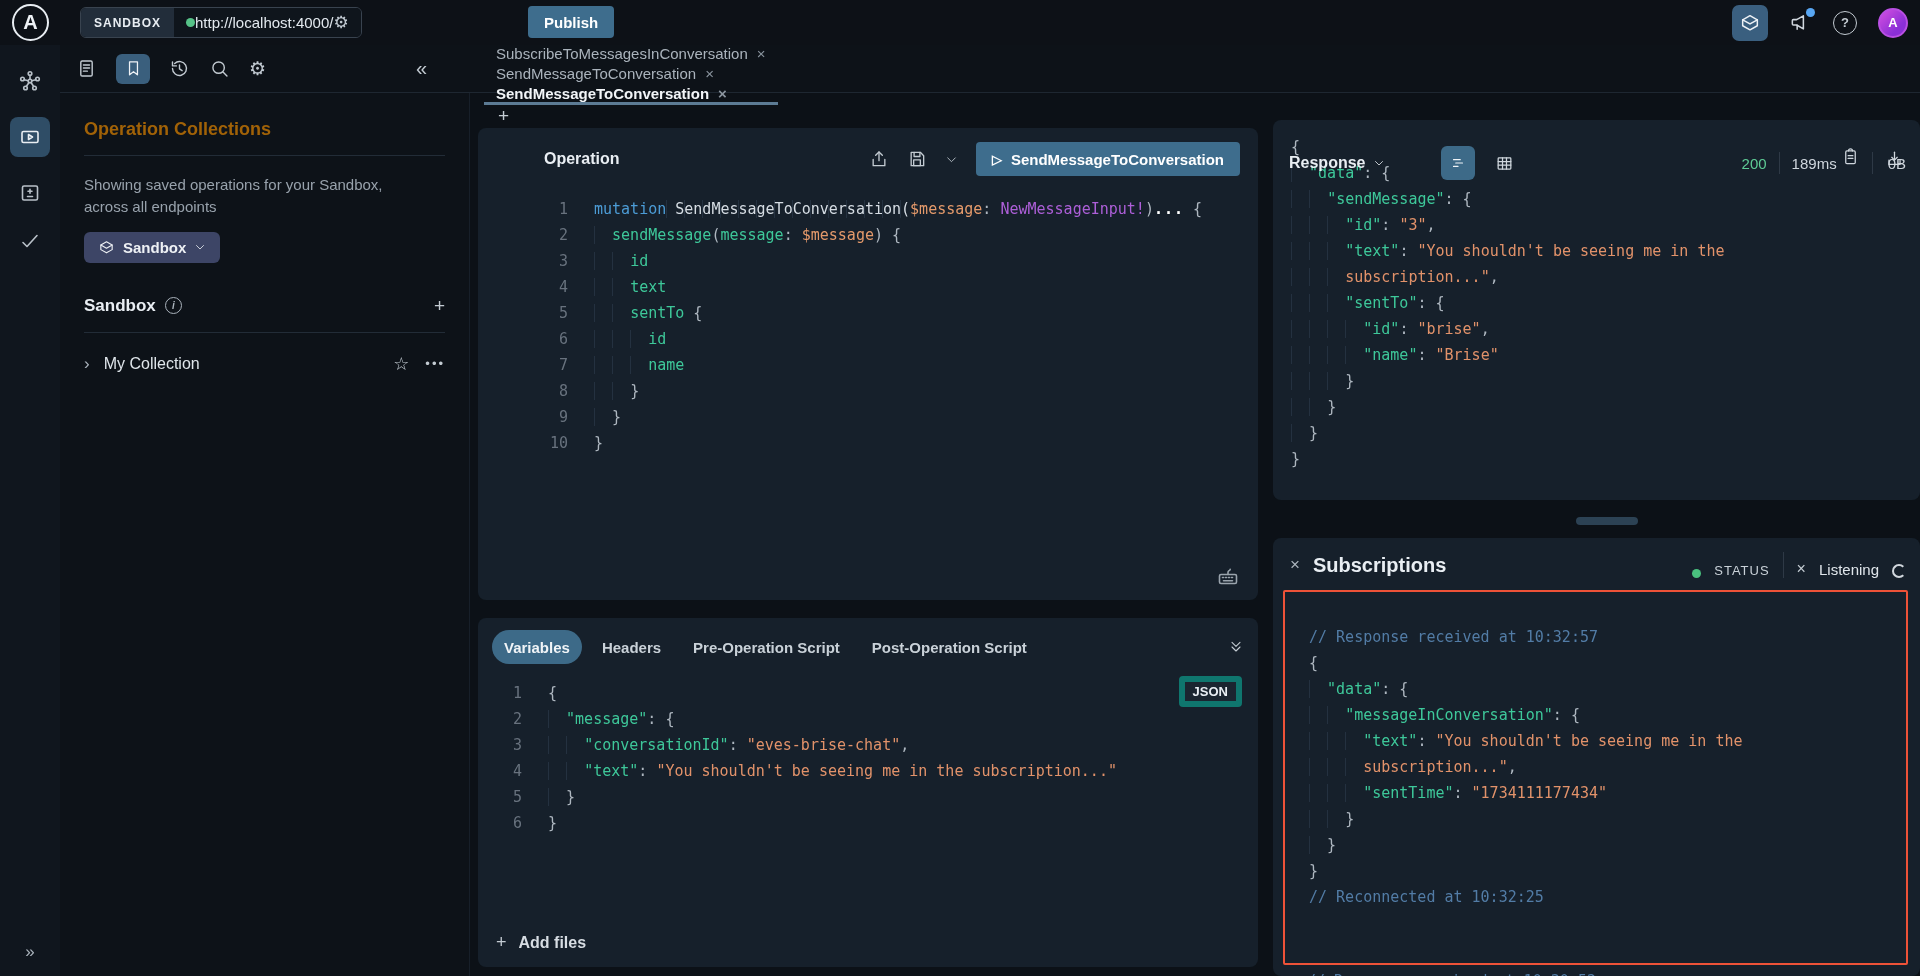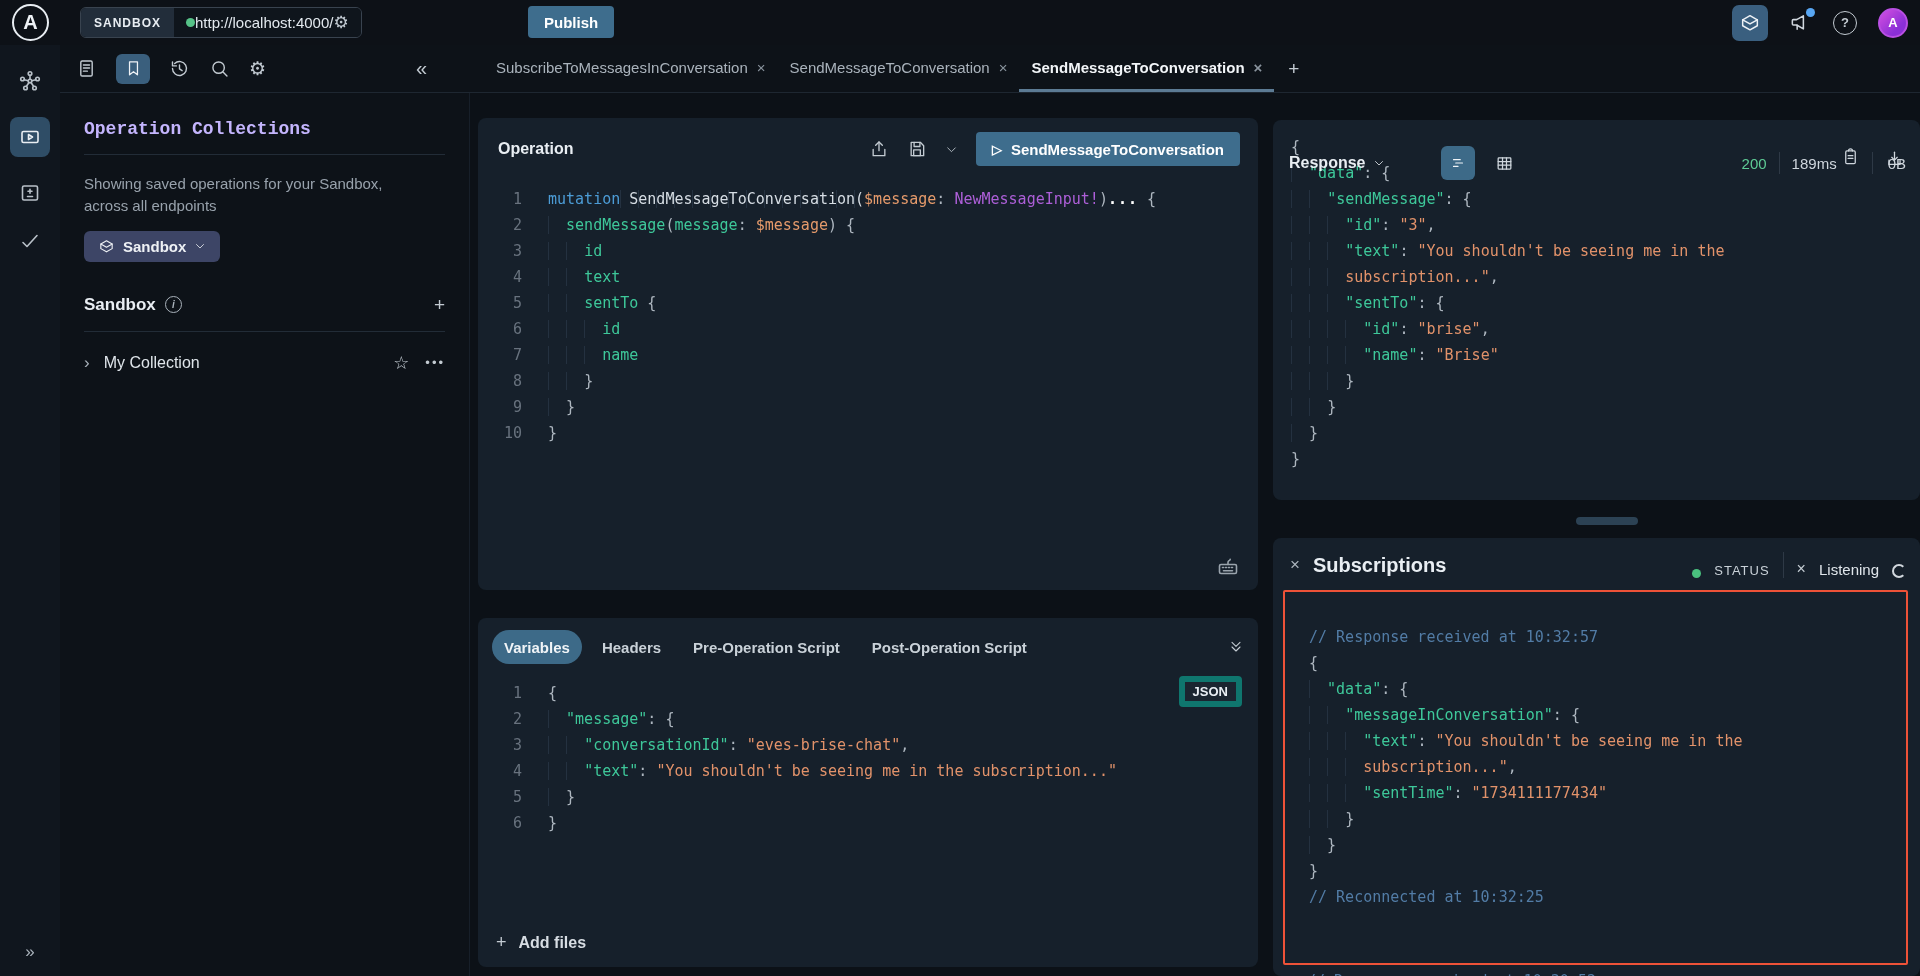--- a/index.html
+++ b/index.html
@@ -39,49 +39,49 @@
   .rail-icons { display:flex; flex-direction:column; align-items:center; padding-top:24px; gap:24px; color:#b9c1c9; }
   .rail-active { width:40px; height:40px; background:#2f4d66; border-radius:8px; display:flex; align-items:center; justify-content:center; color:#e9eef3; }
   .rail-bottom { position:absolute; bottom:14px; width:60px; text-align:center; color:#aab3bc; font-size:17px; }
 
   
   .subheader { position:absolute; left:60px; top:45px; width:1860px; height:48px; border-bottom:1px solid #1e2731; background:#0d1218; }
   .lefttools { position:absolute; left:16px; top:0; height:47px; display:flex; align-items:center; gap:19px; color:#c3cbd2; }
   .tool-active { width:34px; height:30px; background:#3a5f7d; border-radius:6px; display:flex; align-items:center; justify-content:center; color:#eef2f6; }
   .collapse-left { position:absolute; left:356px; top:0; height:47px; display:flex; align-items:center; color:#c3cbd2; font-size:20px; }
 
-  .tabsbar { position:absolute; left:410px; top:0; height:47px; display:flex; align-items:stretch; padding-left:14px; }
+  .tabsbar { position:absolute; left:410px; top:0; height:47px; display:flex; align-items:stretch; padding-left:14px;flex-direction:column; }
   .tab { display:flex; align-items:center; gap:9px; padding:0 12px; font-size:15px; color:#aab3bc; border-bottom:3px solid transparent; }
   .tab .close-x { color:#8a949e; font-size:15px; }
   .tab.active { color:#f2f5f8; font-weight:bold; border-bottom-color:#5c7b94; }
   .tab-add { display:flex; align-items:center; padding:0 14px; color:#c3cbd2; font-size:19px; }
 
   
   .leftpanel { position:absolute; left:60px; top:93px; width:410px; height:883px; background:#0d1218; border-right:1px solid #171f29; }
   .lp-inner { padding:26px 24px 0 24px; }
-  .lp-title { font-size:18px; font-weight:bold; color:#c4b5fd;font-family:Liberation Mono, monospace; }
+  .lp-title { font-size:18px; font-weight:bold; color:#a16207; }
   .lp-divider { height:1px; background:#222c37; margin:15px 0 18px 0; }
   .lp-desc { font-size:15px; color:#98a2ac; line-height:1.45; width:300px; }
   .pill-sandbox { margin-top:14px; display:inline-flex; align-items:center; gap:8px; background:#3d4566; border-radius:6px;
                   padding:7px 14px; font-size:15px; font-weight:bold; color:#eef1f5; }
   .lp-sec { margin-top:32px; display:flex; align-items:center; }
   .lp-sec-title { font-size:17px; font-weight:bold; color:#e9eef3; display:flex; align-items:center; gap:9px; }
   .info-circ { width:17px; height:17px; border:1.4px solid #aab3bc; border-radius:50%; color:#aab3bc;
                display:flex; align-items:center; justify-content:center; font-size:10px; font-style:italic; font-weight:bold; }
   .lp-plus { margin-left:auto; color:#c3cbd2; font-size:19px; }
   .coll-row { margin-top:20px; display:flex; align-items:center; gap:14px; }
   .coll-chev { color:#aab3bc; font-size:17px; }
   .coll-name { font-size:16px; color:#dfe5ea; }
   .coll-actions { margin-left:auto; display:flex; align-items:center; gap:16px; color:#c3cbd2; }
   .star { font-size:18px; }
   .dots3 { font-size:13px; letter-spacing:2px; color:#c3cbd2; }
 
   
   .card { position:absolute; background:#16202b; border-radius:8px; overflow:hidden; }
-  .card-op   { left:478px; top:118px; width:780px; height:472px; }
+  .card-op   { left:478px; top:128px; width:780px; height:472px;padding-left:46px; }
   .card-vars { left:478px; top:618px; width:780px; height:349px; }
   .card-resp { left:1273px; top:120px; width:647px; height:380px; }
   .card-subs { left:1273px; top:538px; width:647px; height:438px; }
 
   
   .op-head { display:flex; align-items:center; padding:14px 18px 6px 20px; }
   .op-title { font-size:16px; font-weight:bold; color:#e9eef3; }
   .op-actions { margin-left:auto; display:flex; align-items:center; gap:18px; color:#c3cbd2; }
   .btn-run { display:flex; align-items:center; gap:9px; background:#3e6d8d; border-radius:4px; height:34px; padding:0 16px;
              color:#fff; font-size:15px; font-weight:bold; }

